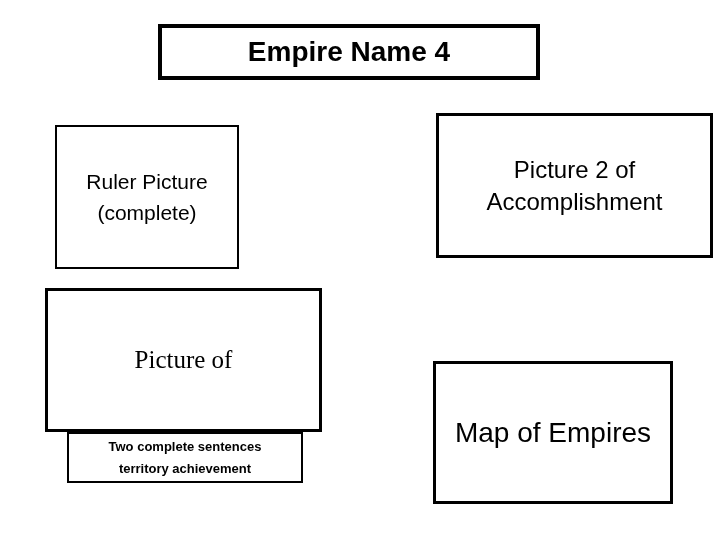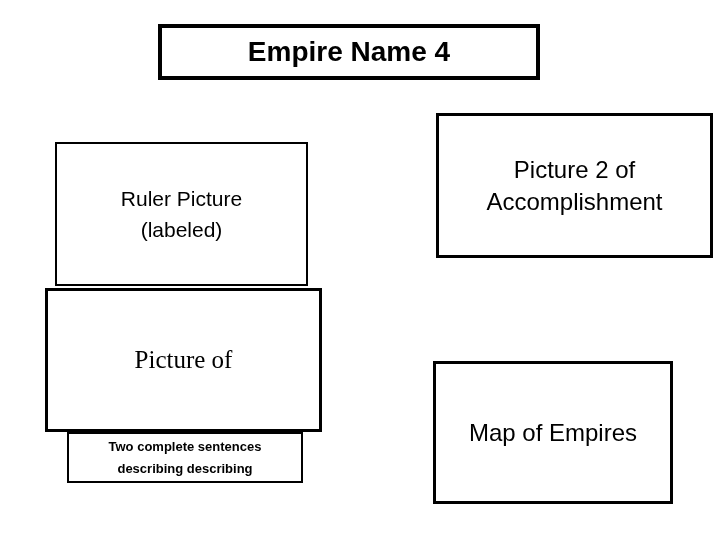--- a/index.html
+++ b/index.html
@@ -33,25 +33,24 @@
   .title-box {
     left: 158px; top: 24px;
     width: 382px; height: 56px;
     border-width: 4px;
     font-size: 28px;
     font-weight: bold;
     line-height: 34px;
   }
   .ruler-box {
     left: 55px; top: 125px;
-    width: 253px; height: 144px;
+    width: 184px; height: 144px;
     border-width: 2px;
     font-size: 21px;
     line-height: 31px;
-    margin-top: 17px;
   }
   .pic2-box {
     left: 404px; top: 113px;
     width: 277px; height: 145px;
     border-width: 3px;
     font-size: 24px;
     line-height: 32px;
     margin-left: 32px;
   }
   .pic1-box {
@@ -67,49 +66,49 @@
     width: 236px; height: 51px;
     border-width: 2px;
     font-size: 13px;
     font-weight: bold;
     line-height: 22px;
   }
   .map-box {
     left: 433px; top: 361px;
     width: 240px; height: 143px;
     border-width: 3px;
-    font-size: 24px;
+    font-size: 28px;
     line-height: 32px;
   }
 </style>
 </head>
 <body>
 
 <div class="slide">
 
   <div class="box title-box">
     <div class="line">Empire Name 4</div>
   </div>
 
   <div class="box ruler-box">
     <div class="line">Ruler Picture</div>
-    <div class="line">(labeled)</div>
+    <div class="line">(complete)</div>
   </div>
 
   <div class="box pic2-box">
     <div class="line">Picture 2 of</div>
     <div class="line">Accomplishment</div>
   </div>
 
   <div class="box pic1-box">
     <div class="line">Picture of</div>
   </div>
 
   <div class="box sentences-box">
     <div class="line">Two complete sentences</div>
-    <div class="line">describing describing</div>
+    <div class="line">territory achievement</div>
   </div>
 
   <div class="box map-box">
     <div class="line">Map of Empires</div>
   </div>
 
 </div>
 
 </body></html>

